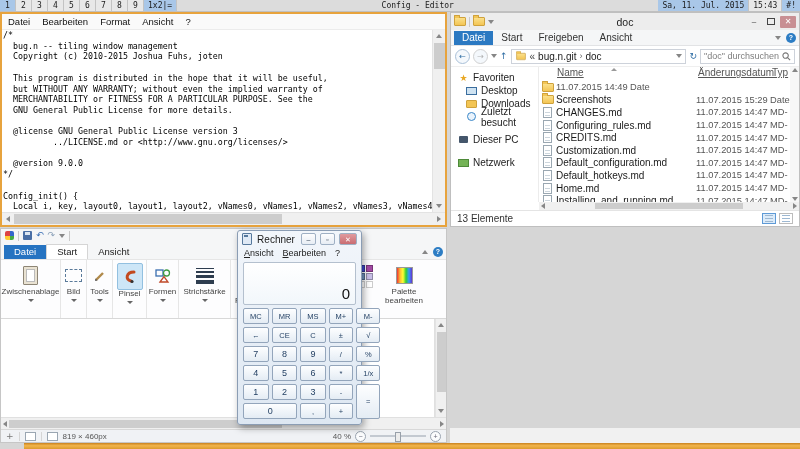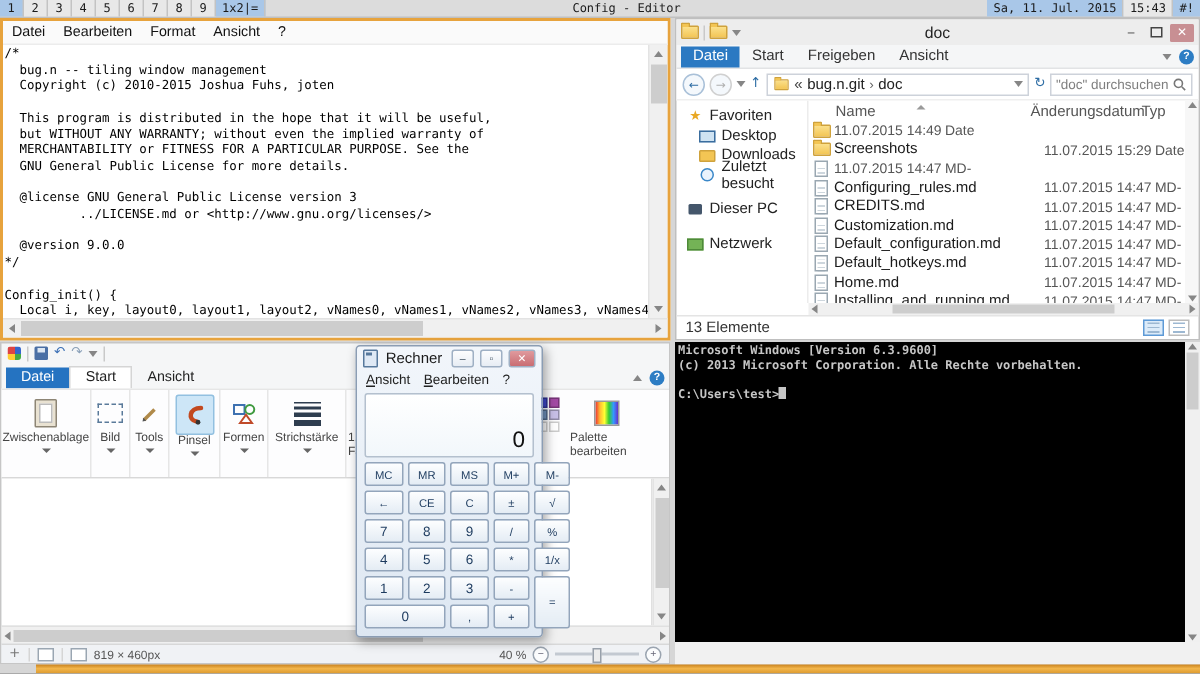--- a/index.html
+++ b/index.html
@@ -84,21 +84,21 @@
   .nav-indent{padding-left:15px;}
   .nav-gap{margin-top:10px;}
   .nic{width:11px;display:inline-flex;justify-content:center;align-items:center;flex:none;}
   .nic-star{color:#e9a825;font-size:9px;}
   .nic-monitor i{display:block;width:9px;height:6px;background:#cfe3f2;border:1px solid #3a6d9e;}
   .nic-download i{display:block;width:9px;height:6px;background:#f3c554;border:1px solid #cfa23c;border-radius:1px;}
   .nic-clock i{display:block;width:7px;height:7px;border:1.5px solid #3a87c8;border-radius:50%;background:#eaf3fc;}
   .nic-pc i{display:block;width:9px;height:7px;background:#44566b;border-radius:1px;}
   .nic-network i{display:block;width:9px;height:6px;background:#74b356;border:1px solid #4e8a39;}
   #x-list{flex:1;position:relative;display:flex;flex-direction:column;overflow:hidden;}
-  #x-header{height:14px;display:flex;align-items:center;color:#555;flex:none;padding-right:18px;}
+  #x-header{height:14px;display:flex;align-items:flex-start;color:#555;flex:none;padding-right:7px;text-decoration:underline;}
   .col-name{flex:1;padding-left:18px;position:relative;}
   .col-sort{position:absolute;left:72px;top:1px;border-left:3px solid transparent;
     border-right:3px solid transparent;border-bottom:3px solid #9a9a9a;width:0;height:0;}
   .col-date{width:74px;flex:none;}
   .col-type{width:20px;flex:none;overflow:hidden;white-space:nowrap;}
   #x-rows{flex:1;padding-right:9px;}
   .file-row{height:12.6px;display:flex;align-items:center;}
   .f-icon{width:17px;display:flex;justify-content:center;flex:none;}
   .ic-file{width:7px;height:9px;background:#fff;border:1px solid #9aa7b1;display:inline-block;
     background-image:repeating-linear-gradient(#fff 0 2px,#cdd6dd 2px 3px);background-size:5px 100%;
@@ -130,21 +130,21 @@
   .qat-arrow.dim{color:#8aa0b8;}
   #p-tabs{height:17px;display:flex;align-items:flex-end;padding:0 3px;flex:none;}
   .ptab{padding:1px 10px 2px;font-size:9.5px;color:#222;}
   .ptab-file{background:#2573c1;color:#fff;}
   .ptab-active{background:#fff;border:1px solid #d5d5d5;border-bottom:none;}
   #p-ribbon{height:58px;background:#fdfdfe;border-top:1px solid #e6e6e6;border-bottom:1px solid #d8d8d8;
     display:flex;align-items:stretch;flex:none;overflow:hidden;}
   .pgroup{display:flex;flex-direction:column;align-items:center;padding:3px 1px 1px;
     border-right:1px solid #e6e6e6;box-sizing:border-box;flex:none;}
   .pg-icon{height:25px;display:flex;align-items:center;justify-content:center;}
-  .pg-label{font-size:8px;color:#444;text-align:left;line-height:8.5px;}
+  .pg-label{font-size:8px;color:#444;text-align:center;line-height:8.5px;}
   .pg-caret{margin-top:2px;border-left:3px solid transparent;border-right:3px solid transparent;
     border-top:3px solid #666;width:0;height:0;}
   .pg-sel .pg-icon{background:#cde6f7;border:1px solid #92c0e0;border-radius:2px;padding:0 4px;}
   .ic-clipboard{width:13px;height:17px;background:#e9e2d2;border:1px solid #8d8575;border-radius:1px;position:relative;}
   .ic-clipboard::before{content:"";position:absolute;left:2px;top:2px;width:7px;height:11px;background:#fff;border:1px solid #bbb;}
   .ic-selrect{width:15px;height:11px;border:1px dashed #5a7a9a;}
   .ic-stroke{display:flex;flex-direction:column;gap:2px;}
   .ic-stroke b{display:block;width:18px;background:#2e3d4f;}
   .swatch{width:13px;height:13px;border:1px solid #888;box-sizing:border-box;}
   .swatch-sel{outline:1px solid #7db2e8;}
@@ -389,20 +389,21 @@
                 <span class="ic-folder"></span>
               </span>
               <span class="f-name">Screenshots</span>
               <span class="f-date">11.07.2015 15:29</span>
               <span class="f-type">Date</span>
             </div>
             <div class="file-row">
               <span class="f-icon">
                 <span class="ic-file"></span>
               </span>
+              <span class="f-name">CHANGES.md</span>
               <span class="f-date">11.07.2015 14:47</span>
               <span class="f-type">MD-</span>
             </div>
             <div class="file-row">
               <span class="f-icon">
                 <span class="ic-file"></span>
               </span>
               <span class="f-name">Configuring_rules.md</span>
               <span class="f-date">11.07.2015 14:47</span>
               <span class="f-type">MD-</span>
@@ -641,32 +642,20 @@
         <span>40 %</span>
         <span class="zbtn">−</span>
         <span class="zslider">
             <span class="zhandle"></span>
           </span>
         <span class="zbtn">+</span>
       </span>
     </div>
   </div>
 
-  <div id="cmd">
-    <pre id="cmd-text">Microsoft Windows [Version 6.3.9600]
-(c) 2013 Microsoft Corporation. Alle Rechte vorbehalten.
-
-C:\Users\test&gt;<span id="cmd-cursor"></span></pre>
-    <div id="cmd-scroll">
-      <i class="tri tri-up"></i>
-      <span id="cmd-thumb"></span>
-      <span style="flex:1;"></span>
-      <i class="tri tri-down"></i>
-    </div>
-  </div>
   <div id="cmd-below"></div>
 
   <div id="calc">
     <div id="c-title">
       <span class="ic-calc"></span>
       <span id="c-title-label">Rechner</span>
       <span class="cctl">–</span>
       <span class="cctl">▫</span>
       <span class="cctl cctl-close">✕</span>
     </div>

